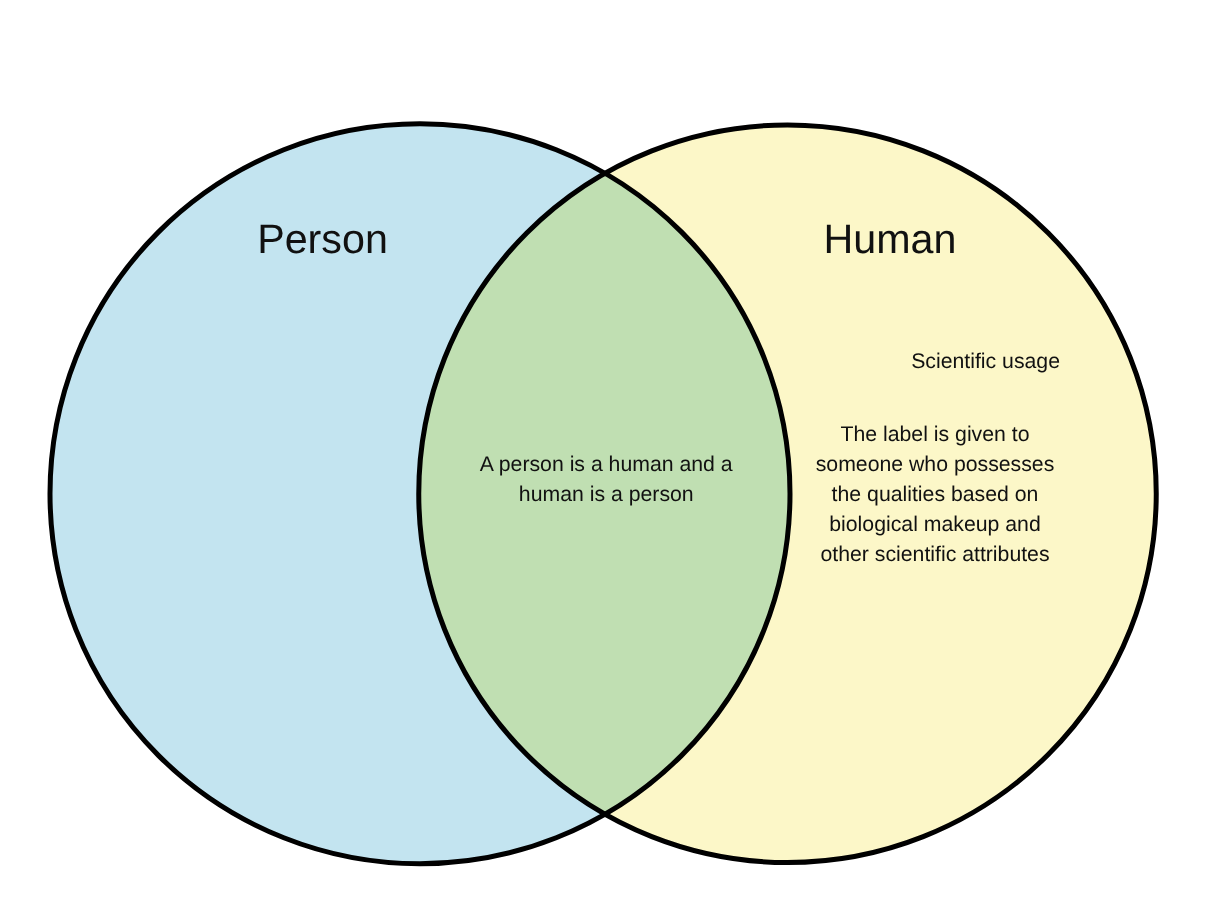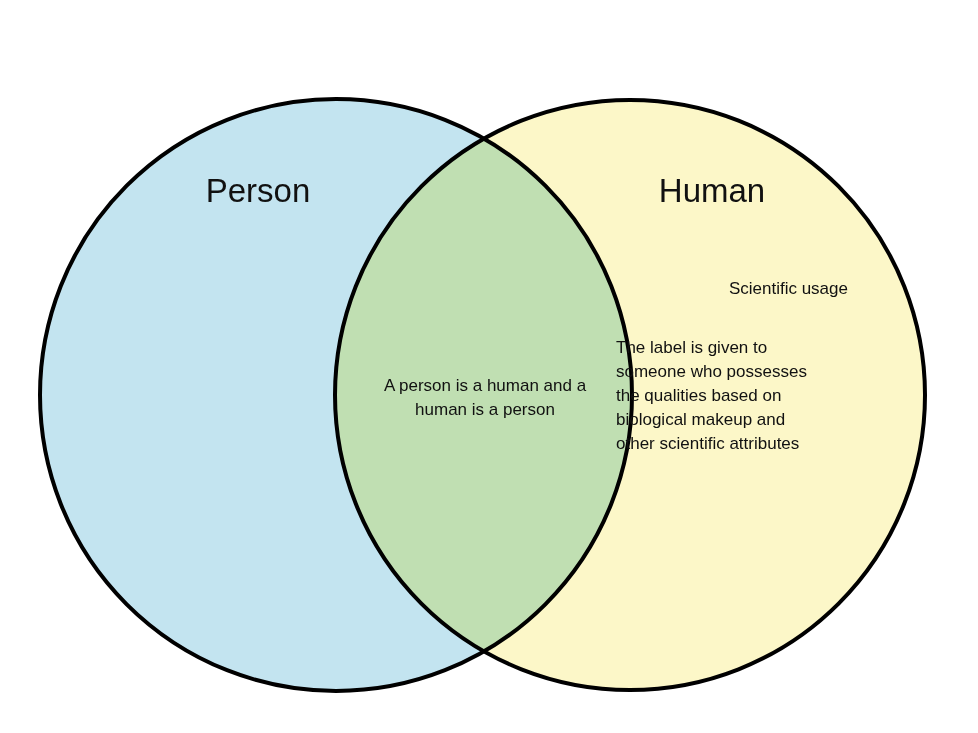--- a/index.html
+++ b/index.html
@@ -52,25 +52,25 @@
   }
   .subtitle-text {
     font-size: 17px;
     line-height: 24px;
   }
   
   #left-title    { left: 148px; top: 172px; width: 220px; }
   #left-subtitle { left: 125px; top: 277px; width: 260px; text-align: left; }
   #left-body     { left: 125px; top: 347px; width: 200px; text-align: left; }
   
-  #center-body   { left: 375px; top: 374px; width: 220px; text-align: center; }
+  #center-body   { left: 375px; top: 360px; width: 220px; text-align: center; }
   
   #right-title   { left: 602px; top: 172px; width: 220px; }
   #right-subtitle{ left: 648px; top: 277px; width: 200px; text-align: right; }
-  #right-body    { left: 616px; top: 336px; width: 200px; text-align: left; }
+  #right-body    { left: 648px; top: 336px; width: 200px; text-align: center; }
 </style>
 </head>
 <body>
 
 <div id="canvas">
 
   <svg id="venn-svg" viewBox="0 0 978 733" aria-hidden="true">
     <defs>
       <clipPath id="clip-left">
         <circle cx="336" cy="395" r="296"></circle>

